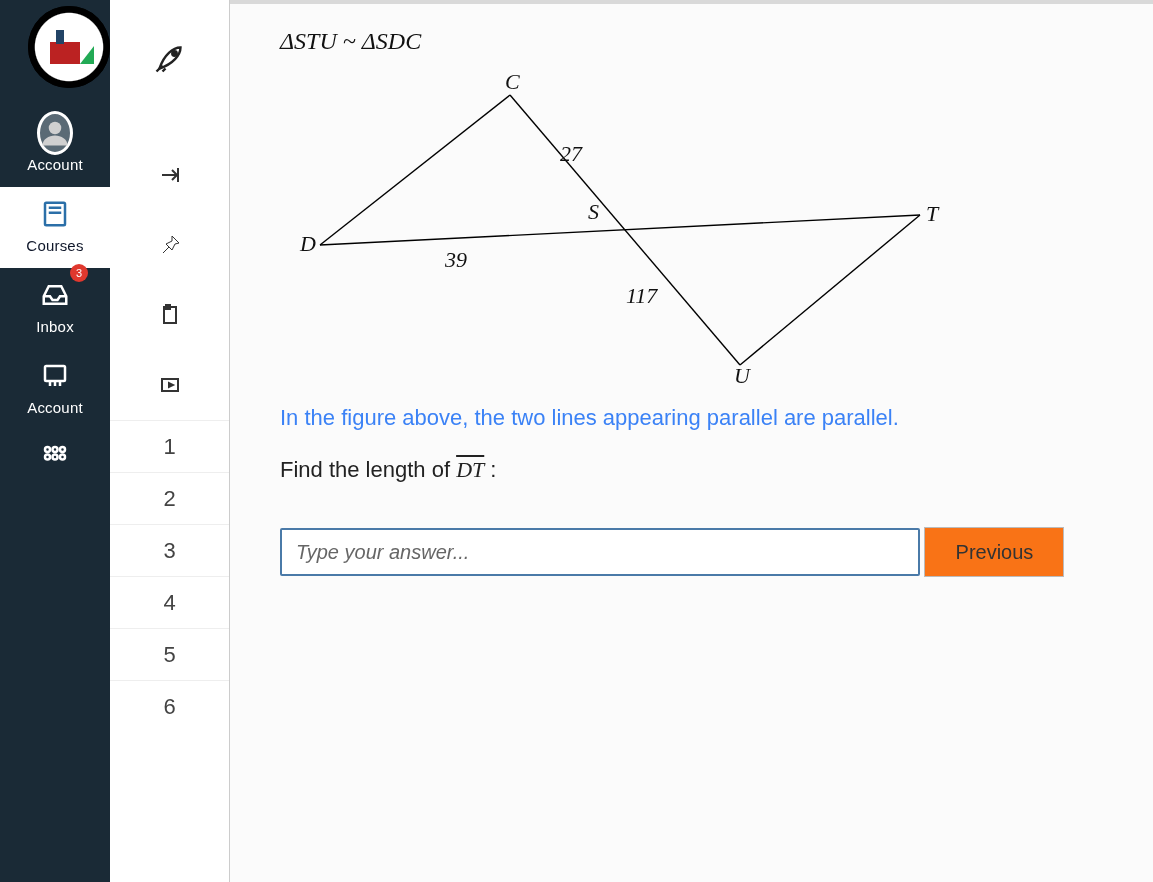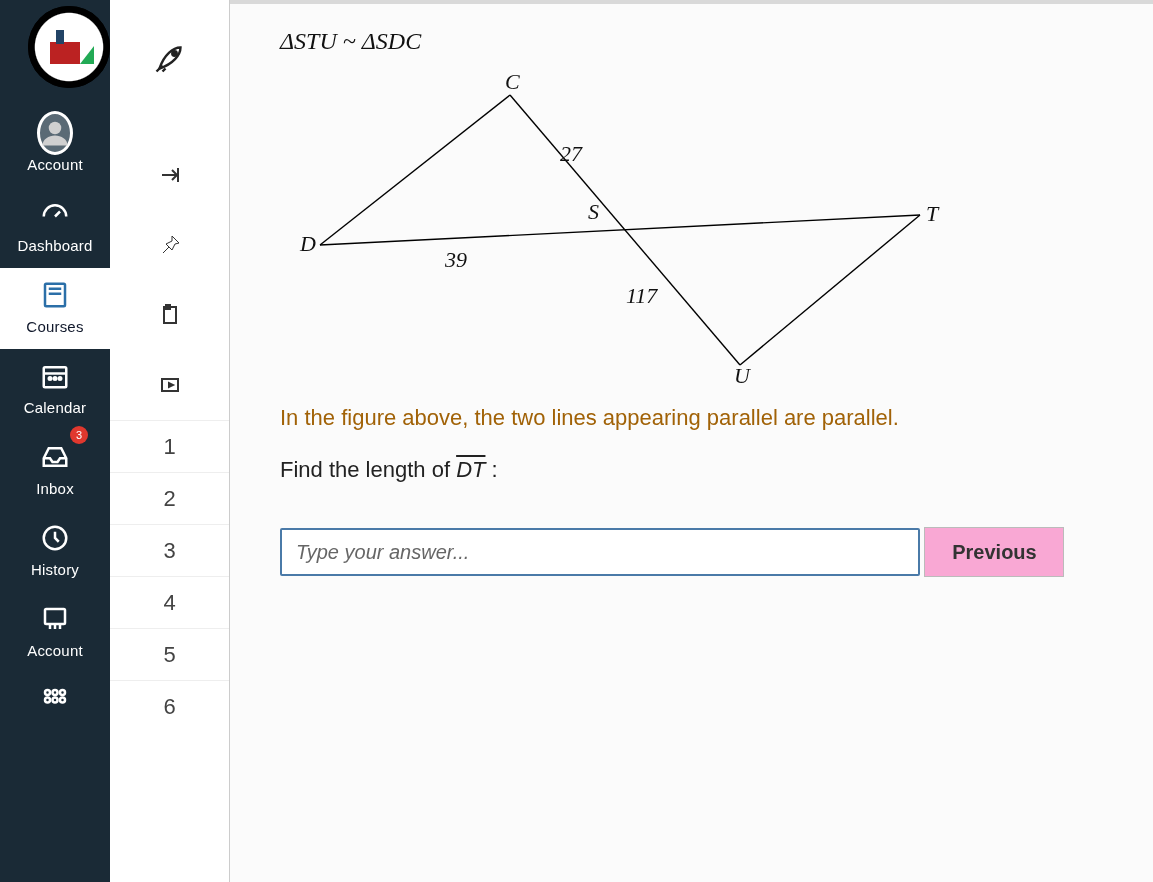--- a/index.html
+++ b/index.html
@@ -80,40 +80,40 @@
     margin-bottom:10px;
   }
   .figure { width:660px; height:320px; margin-bottom:20px; }
   .figure svg { width:100%; height:100%; }
   .figure text {
     font-family: "Times New Roman", Georgia, serif;
     font-style:italic; font-size:22px; fill:#111;
   }
 
   .instr {
-    font-size:22px; color:#a16207; margin-bottom:26px;
+    font-size:22px; color:#3b82f6; margin-bottom:26px;
   }
   .prompt {
     font-size:22px; color:#222;
   }
-  .seg-over { text-decoration: overline; font-style:italic; font-family:Liberation Sans, sans-serif; }
+  .seg-over { text-decoration: overline; font-style:italic; font-family:Liberation Serif, serif; }
   .answer {
     margin-top:6px;
     width:640px; height:48px;
     border:2px solid #4a7aa8; border-radius:2px;
     background:#fff;
     font-size:20px; padding:0 14px;
     font-style:italic; color:#666;
   }
   .answer::placeholder { color:#666; font-style:italic; }
   .prev-btn {
     margin-top:44px;
     width:140px; height:50px;
-    border:1px solid #bbb; background:#f9a8d4;
-    font-size:20px; color:#333; cursor:pointer;font-weight:bold;
+    border:1px solid #bbb; background:#f97316;
+    font-size:20px; color:#333; cursor:pointer;
   }
 </style>
 </head>
 <body>
 
 <div class="global-nav">
   <div class="logo">
     <svg viewBox="0 0 50 50">
       <rect x="6" y="20" width="30" height="22" fill="#b22"></rect>
       <rect x="12" y="8" width="8" height="14" fill="#246"></rect>
@@ -126,74 +126,44 @@
       <div class="avatar-circle">
         <svg viewBox="0 0 24 24">
             <circle cx="12" cy="8" r="5"></circle>
             <path d="M2 22c0-5 5-8 10-8s10 3 10 8z"></path>
           </svg>
       </div>
     </div>
     <span class="label">Account</span>
   </div>
 
-  <div class="nav-item">
-    <div class="icon">
-      <svg viewBox="0 0 24 24" fill="none" stroke="#fff" stroke-width="2">
-        <path d="M3 14a9 9 0 0 1 18 0"></path>
-          <path d="M12 14l4-4"></path>
-      </svg>
-    </div>
-    <span class="label">Dashboard</span>
-  </div>
 
   <div class="nav-item active">
     <div class="icon">
       <svg viewBox="0 0 24 24" fill="none" stroke="#2b6fa8" stroke-width="2">
         <rect x="4" y="3" width="16" height="18" rx="1"></rect>
           <line x1="7" y1="7" x2="17" y2="7"></line>
           <line x1="7" y1="11" x2="17" y2="11"></line>
       </svg>
     </div>
     <span class="label">Courses</span>
   </div>
 
-  <div class="nav-item">
-    <div class="icon">
-      <svg viewBox="0 0 24 24" fill="none" stroke="#fff" stroke-width="2">
-        <rect x="3" y="5" width="18" height="16" rx="1"></rect>
-          <line x1="3" y1="10" x2="21" y2="10"></line>
-        <circle cx="8" cy="14" r="1" fill="#fff"></circle>
-          <circle cx="12" cy="14" r="1" fill="#fff"></circle>
-          <circle cx="16" cy="14" r="1" fill="#fff"></circle>
-      </svg>
-    </div>
-    <span class="label">Calendar</span>
-  </div>
 
   <div class="nav-item">
     <span class="badge">3</span>
     <div class="icon">
       <svg viewBox="0 0 24 24" fill="none" stroke="#fff" stroke-width="2">
         <path d="M3 13l4-8h10l4 8v6H3z"></path>
           <path d="M3 13h5l2 3h4l2-3h5"></path>
       </svg>
     </div>
     <span class="label">Inbox</span>
   </div>
 
-  <div class="nav-item">
-    <div class="icon">
-      <svg viewBox="0 0 24 24" fill="none" stroke="#fff" stroke-width="2">
-        <circle cx="12" cy="12" r="9"></circle>
-          <path d="M12 7v5l3 3"></path>
-      </svg>
-    </div>
-    <span class="label">History</span>
-  </div>
 
   <div class="nav-item">
     <div class="icon">
       <svg viewBox="0 0 24 24" fill="none" stroke="#fff" stroke-width="2">
         <rect x="4" y="4" width="16" height="12" rx="1"></rect>
           <path d="M8 20v-4M12 20v-4M16 20v-4"></path>
       </svg>
     </div>
     <span class="label">Account</span>
   </div>

